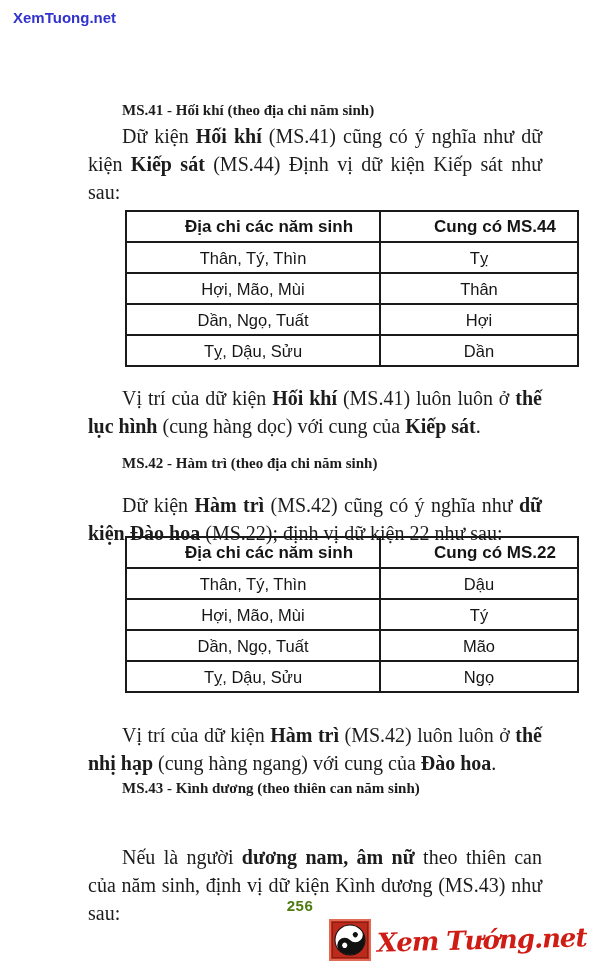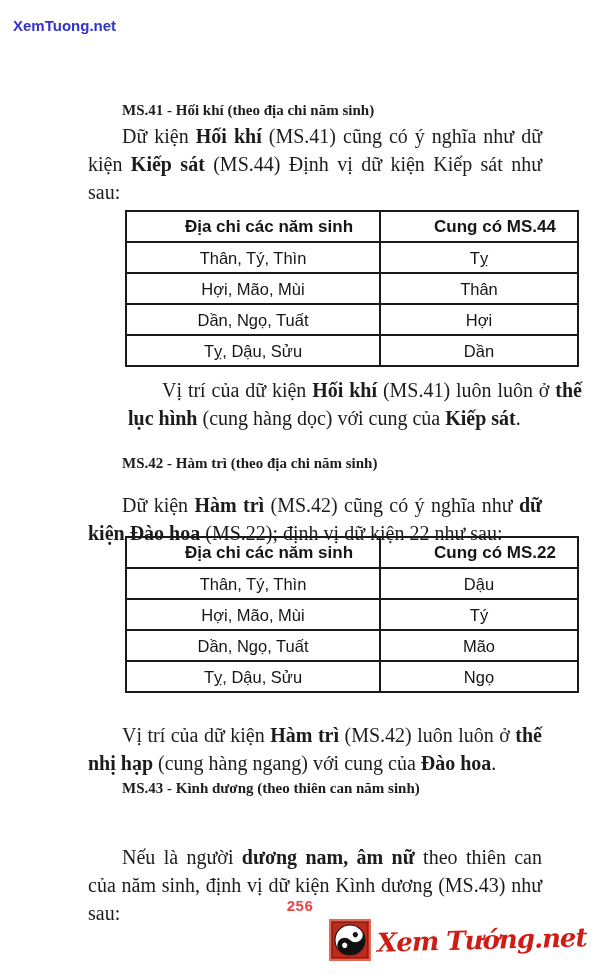--- a/index.html
+++ b/index.html
@@ -17,33 +17,32 @@
     color:var(--text);
     overflow:hidden;
   }
   .header-link{
     position:absolute;left:13px;top:9px;
     font-family:"Liberation Sans", sans-serif;
     font-weight:700;font-size:15px;
     color:var(--link-blue);
     text-decoration:none;
     cursor:pointer;
-    margin-top:8px;
   }
   .content{
     position:absolute;left:88px;top:0;width:454px;
     font-size:20px;line-height:28px;
   }
   .content .block{position:absolute;left:0;width:100%;}
   .heading{font-size:15px;text-indent:34px;white-space:nowrap;}
   .para{text-align:justify;text-indent:34px;}
   #h41{top:84px;}
   #p1{top:102px;}
   #t1{top:210px;}
-  #p2{top:356px;margin-left:40px;}
+  #p2{top:364px;}
   #h42{top:437px;}
   #p3{top:471px;}
   #t2{top:536px;}
   #p4{top:701px;}
   #h43{top:762px;}
   #p5{top:797px;margin-top:46px;}
   table.zodiac{
     margin-left:37px;
     width:362px;
     border-collapse:collapse;
@@ -55,21 +54,21 @@
     border:2px solid var(--border);
     text-align:center;
     height:29px;
     padding:0 4px;
   }
   table.zodiac th{font-weight:700;font-size:17px;padding-left:36px;}
   .page-number{
     position:absolute;left:0;top:897px;width:600px;
     text-align:center;
     font-family:"Liberation Sans", sans-serif;
-    font-weight:700;font-size:15px;color:#ef4444;
+    font-weight:700;font-size:15px;color:#4d7c0f;
     letter-spacing:0.5px;
   }
   .footer-logo{
     position:absolute;right:14px;top:919px;
     display:flex;align-items:center;gap:6px;
     cursor:pointer;
   }
   .footer-logo .badge{width:42px;height:42px;display:block;}
   .footer-logo .script{
     font-family:"DejaVu Serif", serif;

